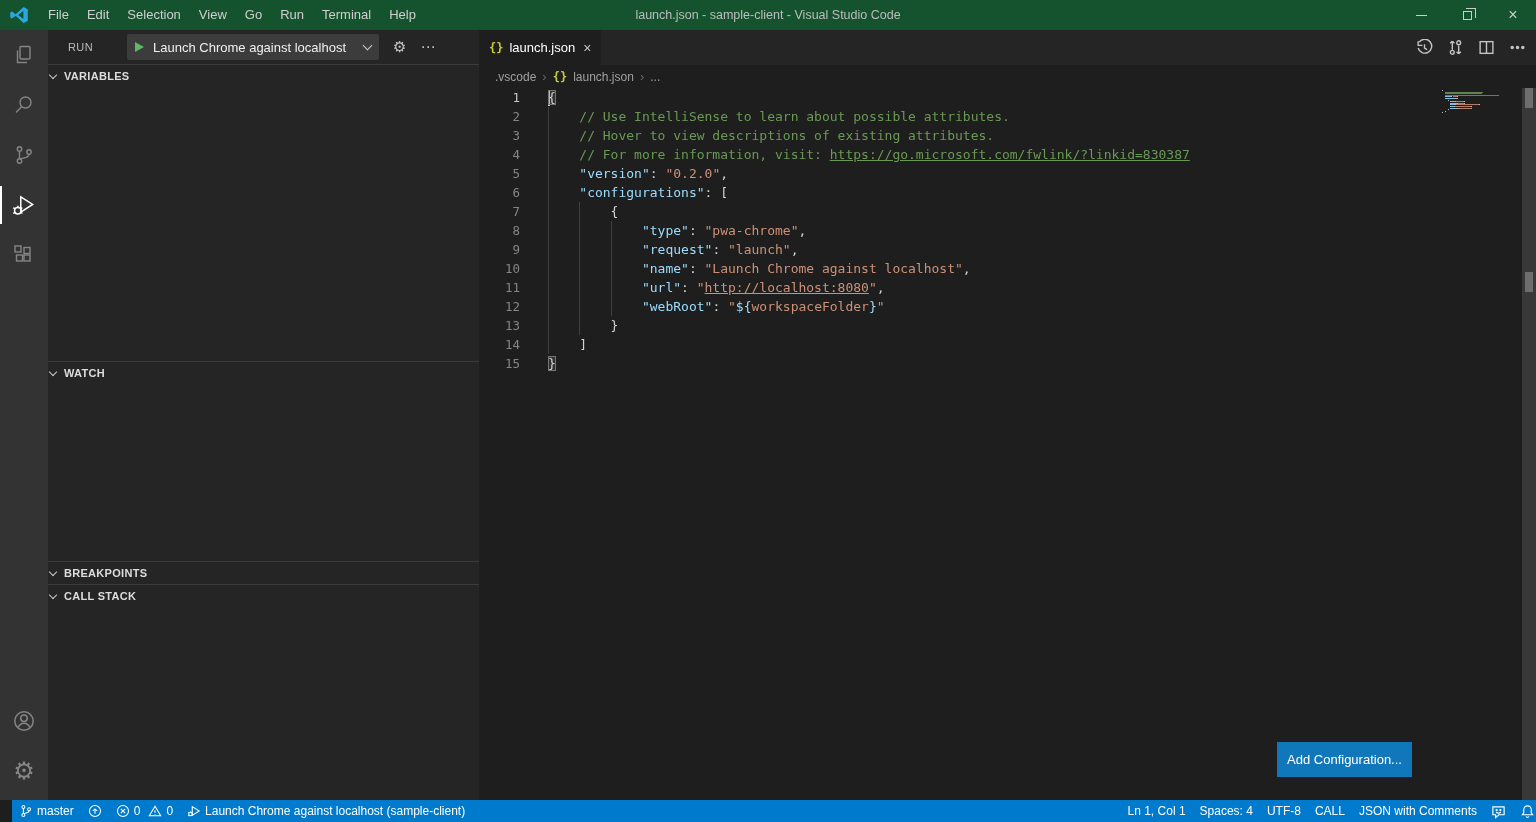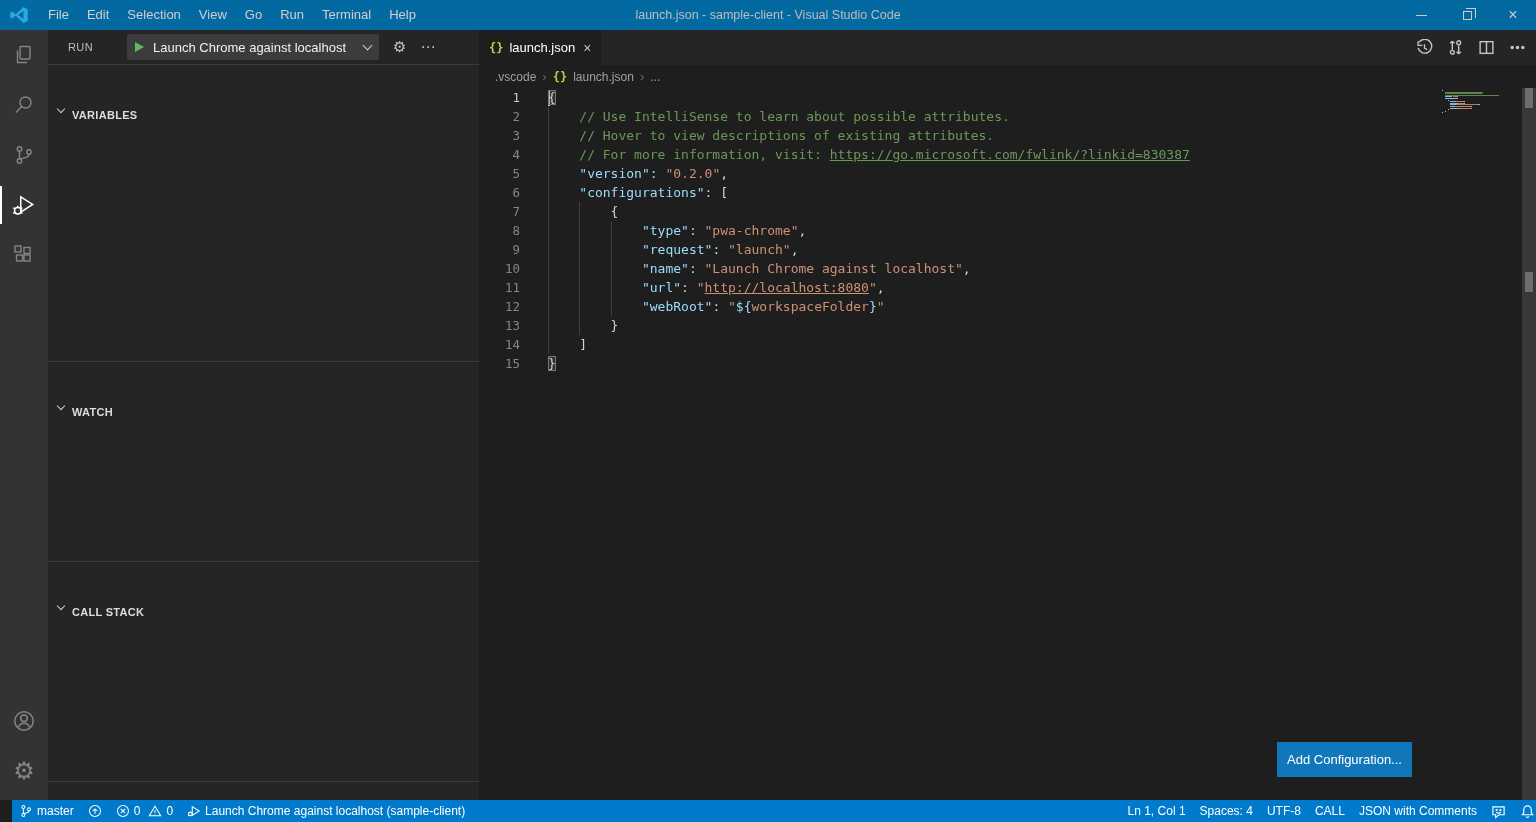--- a/index.html
+++ b/index.html
@@ -1,20 +1,20 @@
 <!DOCTYPE html>
 <html><head>
 <meta charset="utf-8">
 <style>
   * { margin:0; padding:0; box-sizing:border-box; }
   html,body { width:1536px; height:822px; overflow:hidden; background:#1e1e1e;
     font-family:"Liberation Sans", sans-serif; -webkit-font-smoothing:antialiased; }
 
   
-  #titlebar { position:absolute; left:0; top:0; width:1536px; height:30px; background:#0369a1;
+  #titlebar { position:absolute; left:0; top:0; width:1536px; height:30px; background:#14532d;
     display:flex; align-items:center; color:#cccccc; font-size:13px; z-index:30; }
   #vscode-logo { width:20px; height:20px; margin:0 10px 0 9px; }
   .menu-item { padding:0 9px; height:30px; line-height:30px; color:#cfcfcf; cursor:default; }
   #window-title { position:absolute; left:50%; transform:translateX(-50%); color:#bdbdbd; font-size:12.5px; white-space:nowrap; }
   #win-controls { position:absolute; right:0; top:0; height:30px; display:flex; }
   .win-btn { width:46px; height:30px; display:flex; align-items:center; justify-content:center; color:#cccccc; }
   .glyph-min { width:11px; height:1px; background:#cccccc; display:block; }
   .glyph-restore { width:9px; height:9px; border:1px solid #cccccc; position:relative; }
   .glyph-restore:before { content:""; position:absolute; left:2px; top:-4px; width:9px; height:9px; border:1px solid #cccccc; border-left:none; border-bottom:none; }
   .glyph-close { font-size:16px; line-height:16px; }
@@ -33,21 +33,21 @@
   #sidebar-header { height:34px; display:flex; align-items:center; padding-left:20px; flex:none; }
   #run-title { font-size:11px; color:#bbbbbb; letter-spacing:.4px; }
   #debug-config { margin-left:34px; width:252px; height:26px; background:#3c3c3c; border-radius:2px;
     display:flex; align-items:center; padding:0 8px; color:#f0f0f0; font-size:13px; }
   #debug-config .play { width:0; height:0; border-left:9px solid #5fb865; border-top:5.5px solid transparent; border-bottom:5.5px solid transparent; margin-right:9px; flex:none; }
   #debug-config .label { flex:1; white-space:nowrap; overflow:hidden; }
   .chev { width:7px; height:7px; border-right:1.4px solid #cccccc; border-bottom:1.4px solid #cccccc; transform:rotate(45deg); margin-top:-4px; flex:none; }
   #sidebar-header .hdr-ico { margin-left:14px; color:#c5c5c5; font-size:15px; font-family:"DejaVu Sans", sans-serif; }
   .section { border-top:1px solid #3c3c3c; display:flex; flex-direction:column; }
   .section:first-of-type { border-top:none; }
-  .sec-header { height:22px; display:flex; padding-left:8px; flex:none;margin-top:44px; }
+  .sec-header { height:22px; display:flex; align-items:center; padding-left:0; flex:none; }
   .sec-chev { width:6px; height:6px; border-right:1.3px solid #cccccc; border-bottom:1.3px solid #cccccc; transform:rotate(45deg); margin:-3px 8px 0 2px; }
   .sec-label { font-size:11px; font-weight:700; color:#dddddd; letter-spacing:.3px; }
   .sec-body { flex:1; }
   #sec-variables { height:297px; flex:none; }
   #sec-watch { height:200px; flex:none; }
   #sec-callstack { height:220px; flex:none; }
   #sec-breakpoints { flex:1; }
 
   
   #editor { position:absolute; left:479px; top:30px; right:0; bottom:22px; background:#1e1e1e; }
@@ -184,32 +184,32 @@
     </div>
     <div class="sec-body"></div>
   </div>
   <div class="section" id="sec-watch">
     <div class="sec-header">
       <span class="sec-chev"></span>
       <span class="sec-label">WATCH</span>
     </div>
     <div class="sec-body"></div>
   </div>
+  <div class="section" id="sec-breakpoints">
+    <div class="sec-header">
+      <span class="sec-chev"></span>
+      <span class="sec-label">BREAKPOINTS</span>
+    </div>
+  </div>
   <div class="section" id="sec-callstack">
     <div class="sec-header">
       <span class="sec-chev"></span>
       <span class="sec-label">CALL STACK</span>
     </div>
     <div class="sec-body"></div>
-  </div>
-  <div class="section" id="sec-breakpoints">
-    <div class="sec-header">
-      <span class="sec-chev"></span>
-      <span class="sec-label">BREAKPOINTS</span>
-    </div>
   </div>
 </div>
 
 <div id="editor">
   <div id="tabbar">
     <div class="tab">
       <span class="json-ico">{}</span>
       <span class="tab-label">launch.json</span>
       <span class="tab-close">×</span>
     </div>

